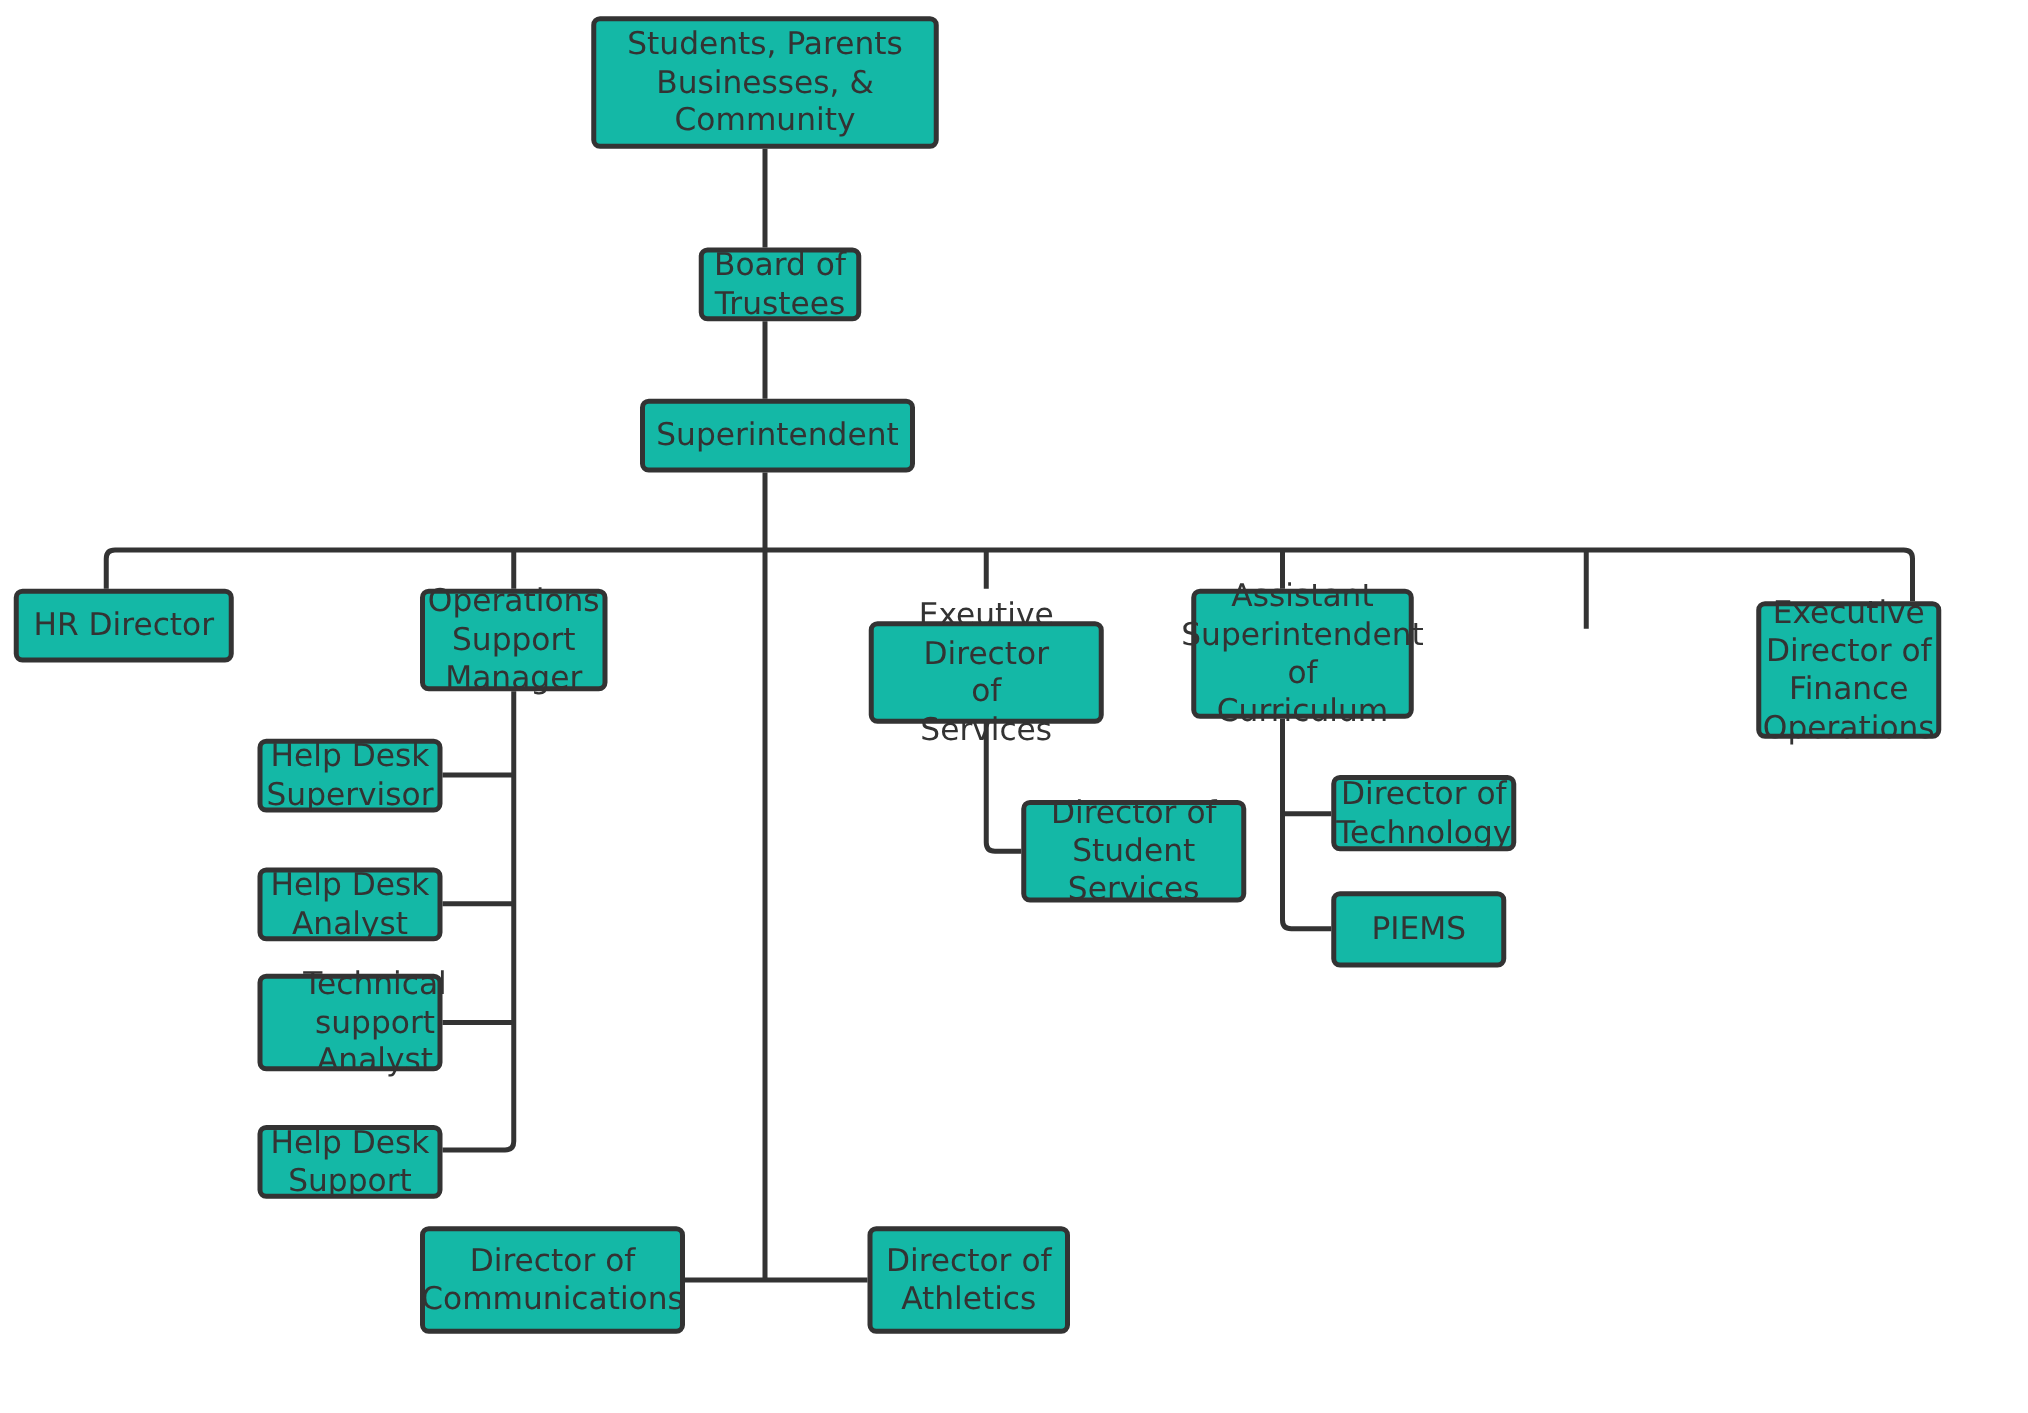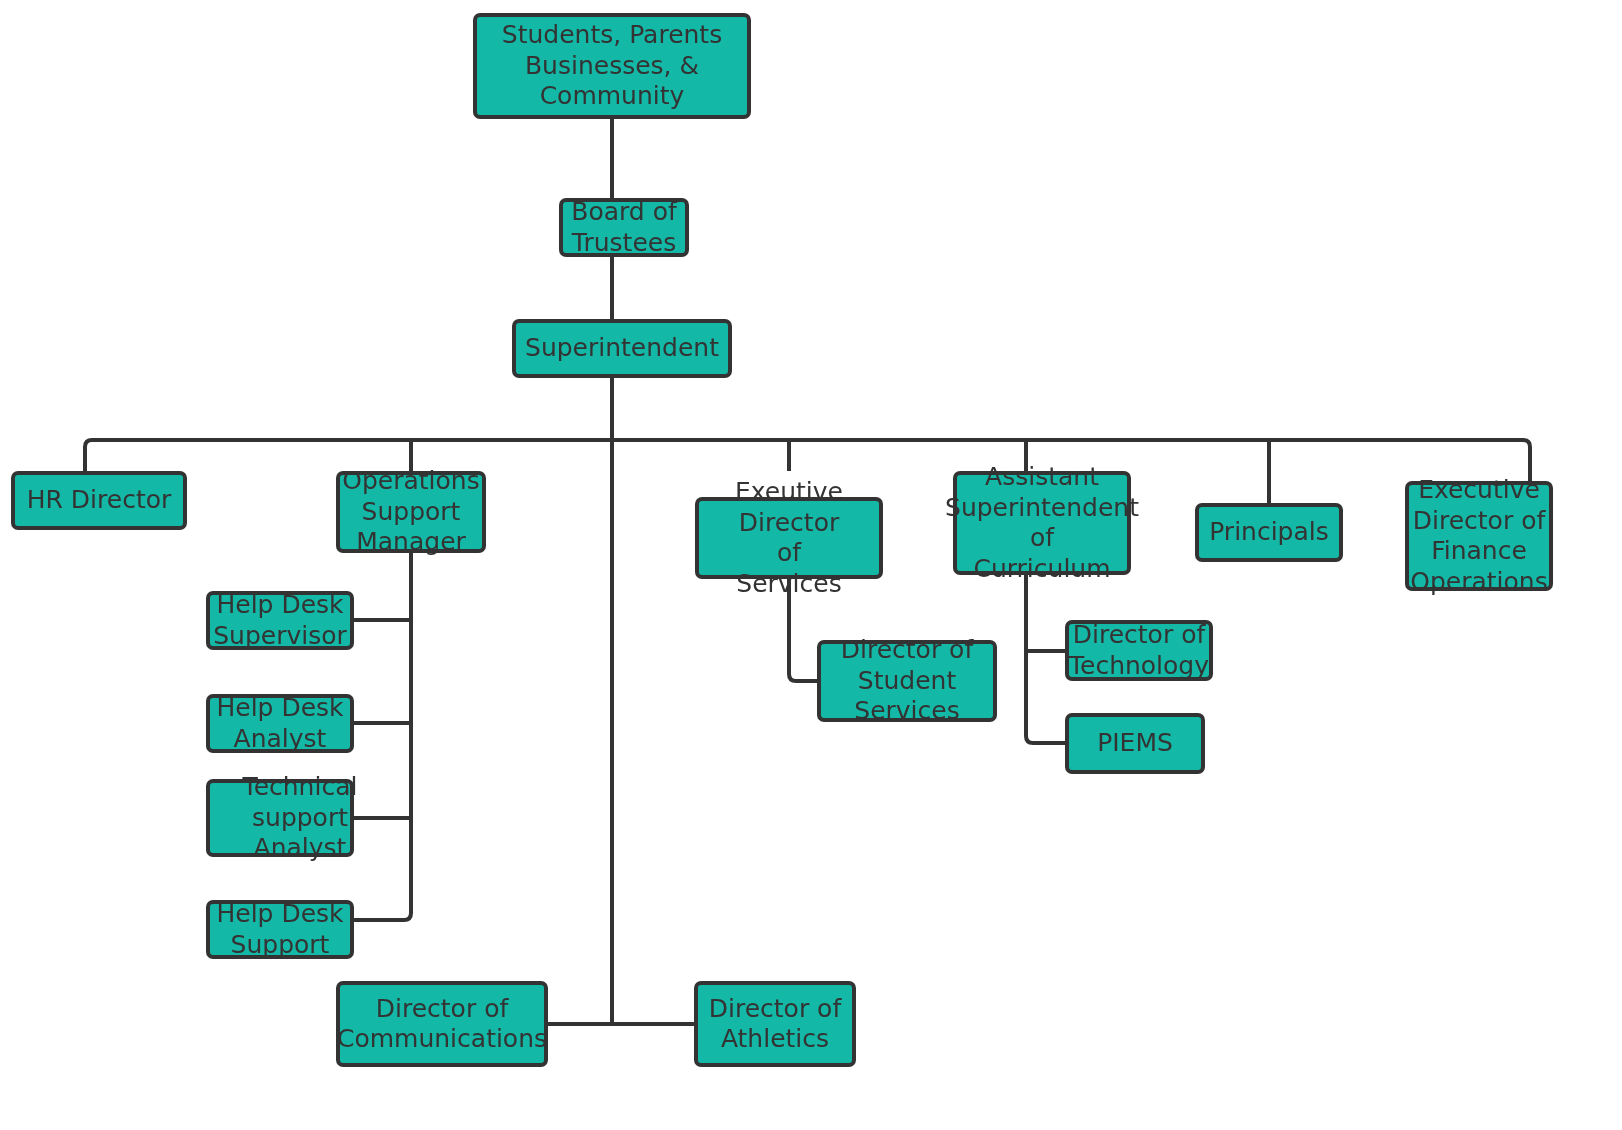--- a/index.html
+++ b/index.html
@@ -108,23 +108,20 @@
 of
 Services</span>
   </div>
 
   <div class="node" style="left:917px; top:471px; width:178px; height:104px;margin-left:36px;">
     <span>Assistant
 Superintendent of
 Curriculum</span>
   </div>
 
-  <div class="node" style="left:1195px; top:503px; width:148px; height:59px;">
-    <span>Principals</span>
-  </div>
 
   <div class="node" style="left:1405px; top:481px; width:148px; height:110px;">
     <span>Executive
 Director of
 Finance
 Operations</span>
   </div>
 
   <div class="node" style="left:206px; top:591px; width:148px; height:59px;">
     <span>Help Desk

